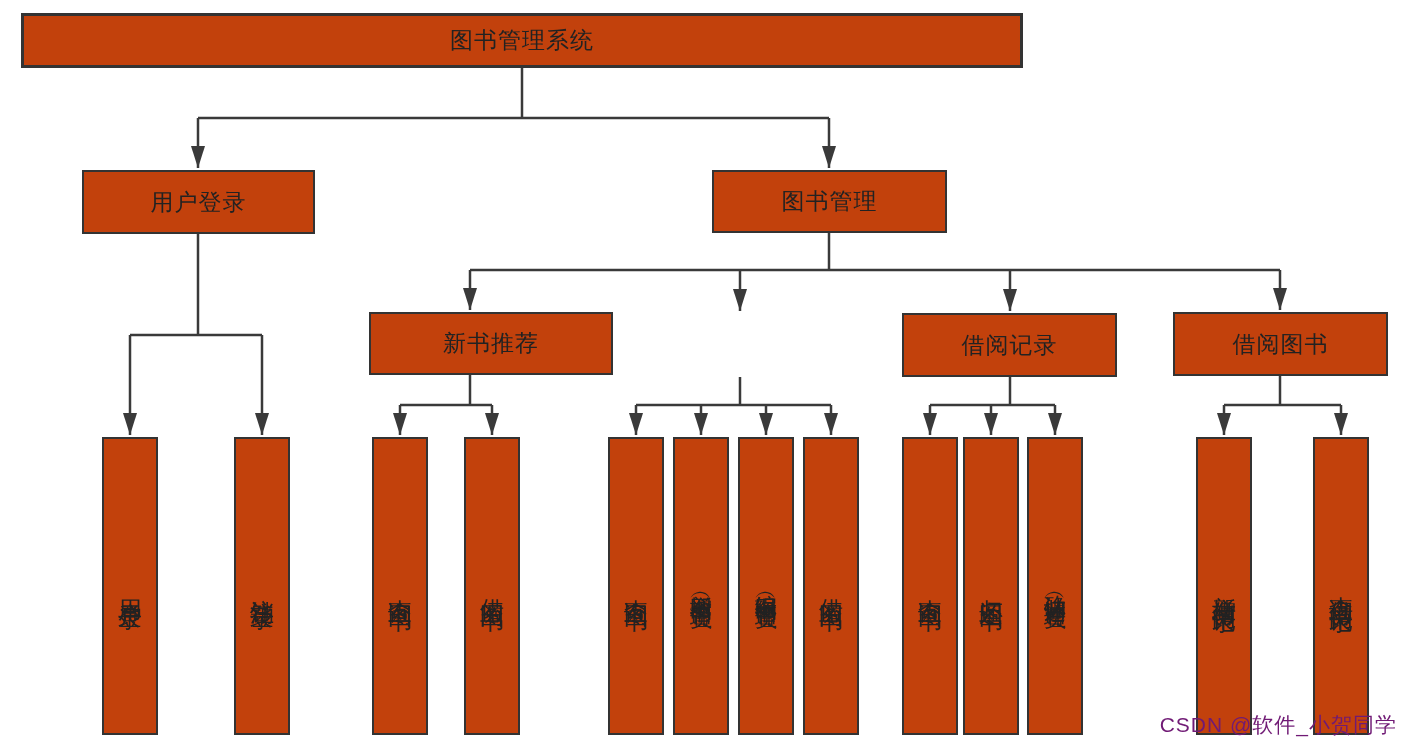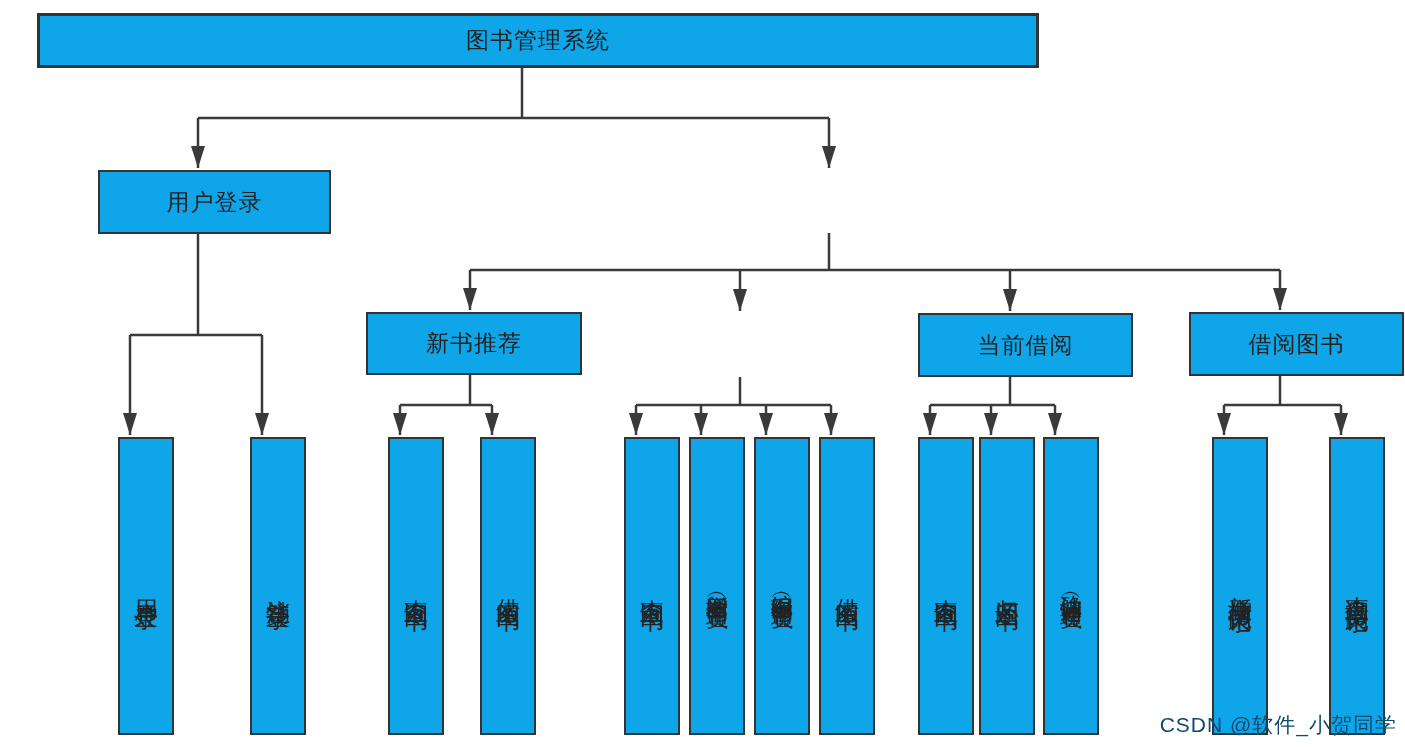--- a/index.html
+++ b/index.html
@@ -17,28 +17,27 @@
   }
   .connectors {
     position: absolute;
     left: 0;
     top: 0;
     z-index: 1;
   }
   .node {
     position: absolute;
     box-sizing: border-box;
-    background: #0ea5e9;
+    background: #c2410c;
     border: 2.5px solid #333333;
     display: flex;
     align-items: center;
     justify-content: center;
     color: #222222;
     z-index: 2;
-    margin-left: 16px;
   }
   .node.root {
     border-width: 3px;
   }
   .node .lbl {
     font-size: 23px;
     letter-spacing: 1px;
     white-space: nowrap;
   }
   .node.vert .lbl {
@@ -51,21 +50,21 @@
   }
   .node.vert.long .lbl {
     font-size: 22px;
     letter-spacing: 2px;
   }
   .watermark {
     position: absolute;
     right: 8px;
     top: 711px;
     font-size: 21px;
-    color: #0c4a6e;
+    color: #701a75;
     letter-spacing: 1px;
     z-index: 3;
     white-space: nowrap;
   }
 </style>
 </head>
 <body>
 
 <div class="canvas">
 
@@ -120,26 +119,29 @@
     </g>
   </svg>
 
   <div class="node root" style="left:21px;top:13px;width:1002px;height:55px">
     <span class="lbl">图书管理系统</span>
   </div>
 
   <div class="node" style="left:82px;top:170px;width:233px;height:64px">
     <span class="lbl">用户登录</span>
   </div>
+  <div class="node" style="left:712px;top:170px;width:235px;height:63px">
+    <span class="lbl">图书管理</span>
+  </div>
 
-  <div class="node" style="left:350px;top:312px;width:216px;height:63px">
+  <div class="node" style="left:369px;top:312px;width:244px;height:63px">
     <span class="lbl">新书推荐</span>
   </div>
   <div class="node" style="left:902px;top:313px;width:215px;height:64px">
-    <span class="lbl">当前借阅</span>
+    <span class="lbl">借阅记录</span>
   </div>
   <div class="node" style="left:1173px;top:312px;width:215px;height:64px">
     <span class="lbl">借阅图书</span>
   </div>
 
   <div class="node vert" style="left:102px;top:437px;width:56px;height:298px">
     <span class="lbl">用户登录</span>
   </div>
   <div class="node vert" style="left:234px;top:437px;width:56px;height:298px">
     <span class="lbl">注销登录</span>

